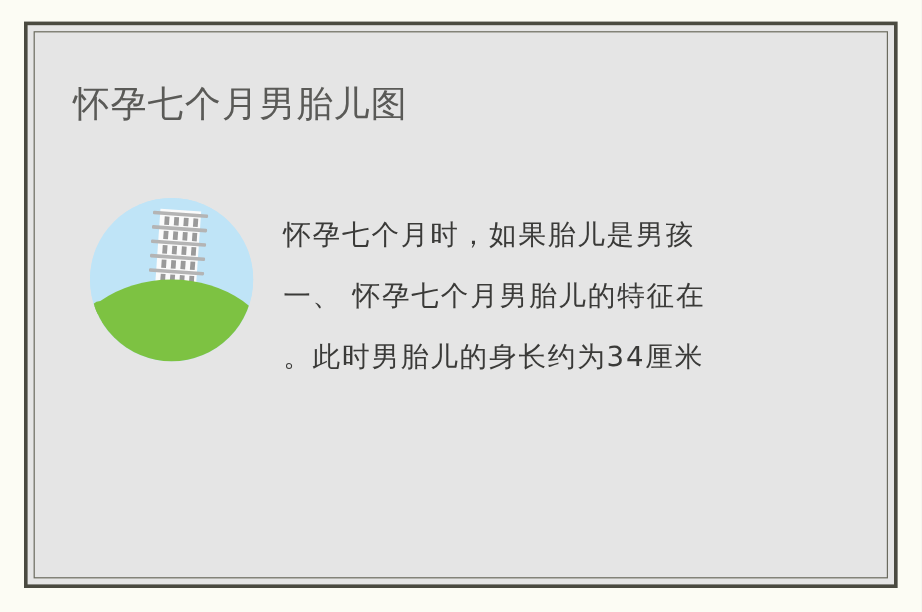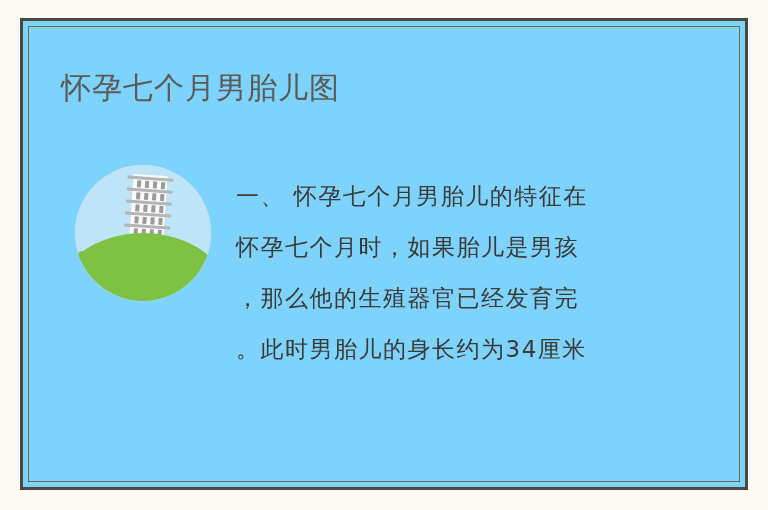--- a/index.html
+++ b/index.html
@@ -24,21 +24,21 @@
 
   
   .frame-outer {
     position: absolute;
     left: 20px;
     top: 18px;
     width: 728px;
     height: 472px;
     border: 3px solid #4a4a40;
     box-sizing: border-box;
-    background: #7dd3fc;
+    background: #e5e5e5;
   }
 
   
   .frame-inner {
     position: absolute;
     left: 5px;
     top: 5px;
     right: 5px;
     bottom: 5px;
     border: 1px solid #6b6b5e;
@@ -293,22 +293,21 @@
               <div class="canopy"></div>
                 <div class="trunk" style="left:5px;"></div>
                 <div class="trunk" style="left:14px;"></div>
             </div>
 
             <div class="hill"></div>
           </div>
         </div>
 
         <div class="paragraph">
+          <div class="line">怀孕七个月时，如果胎儿是男孩</div>
           <div class="line">一、 怀孕七个月男胎儿的特征在</div>
-          <div class="line">怀孕七个月时，如果胎儿是男孩</div>
-          <div class="line">，那么他的生殖器官已经发育完</div>
           <div class="line">。此时男胎儿的身长约为34厘米</div>
         </div>
 
       </div>
     </div>
   </div>
 </div>
 
 </body></html>

